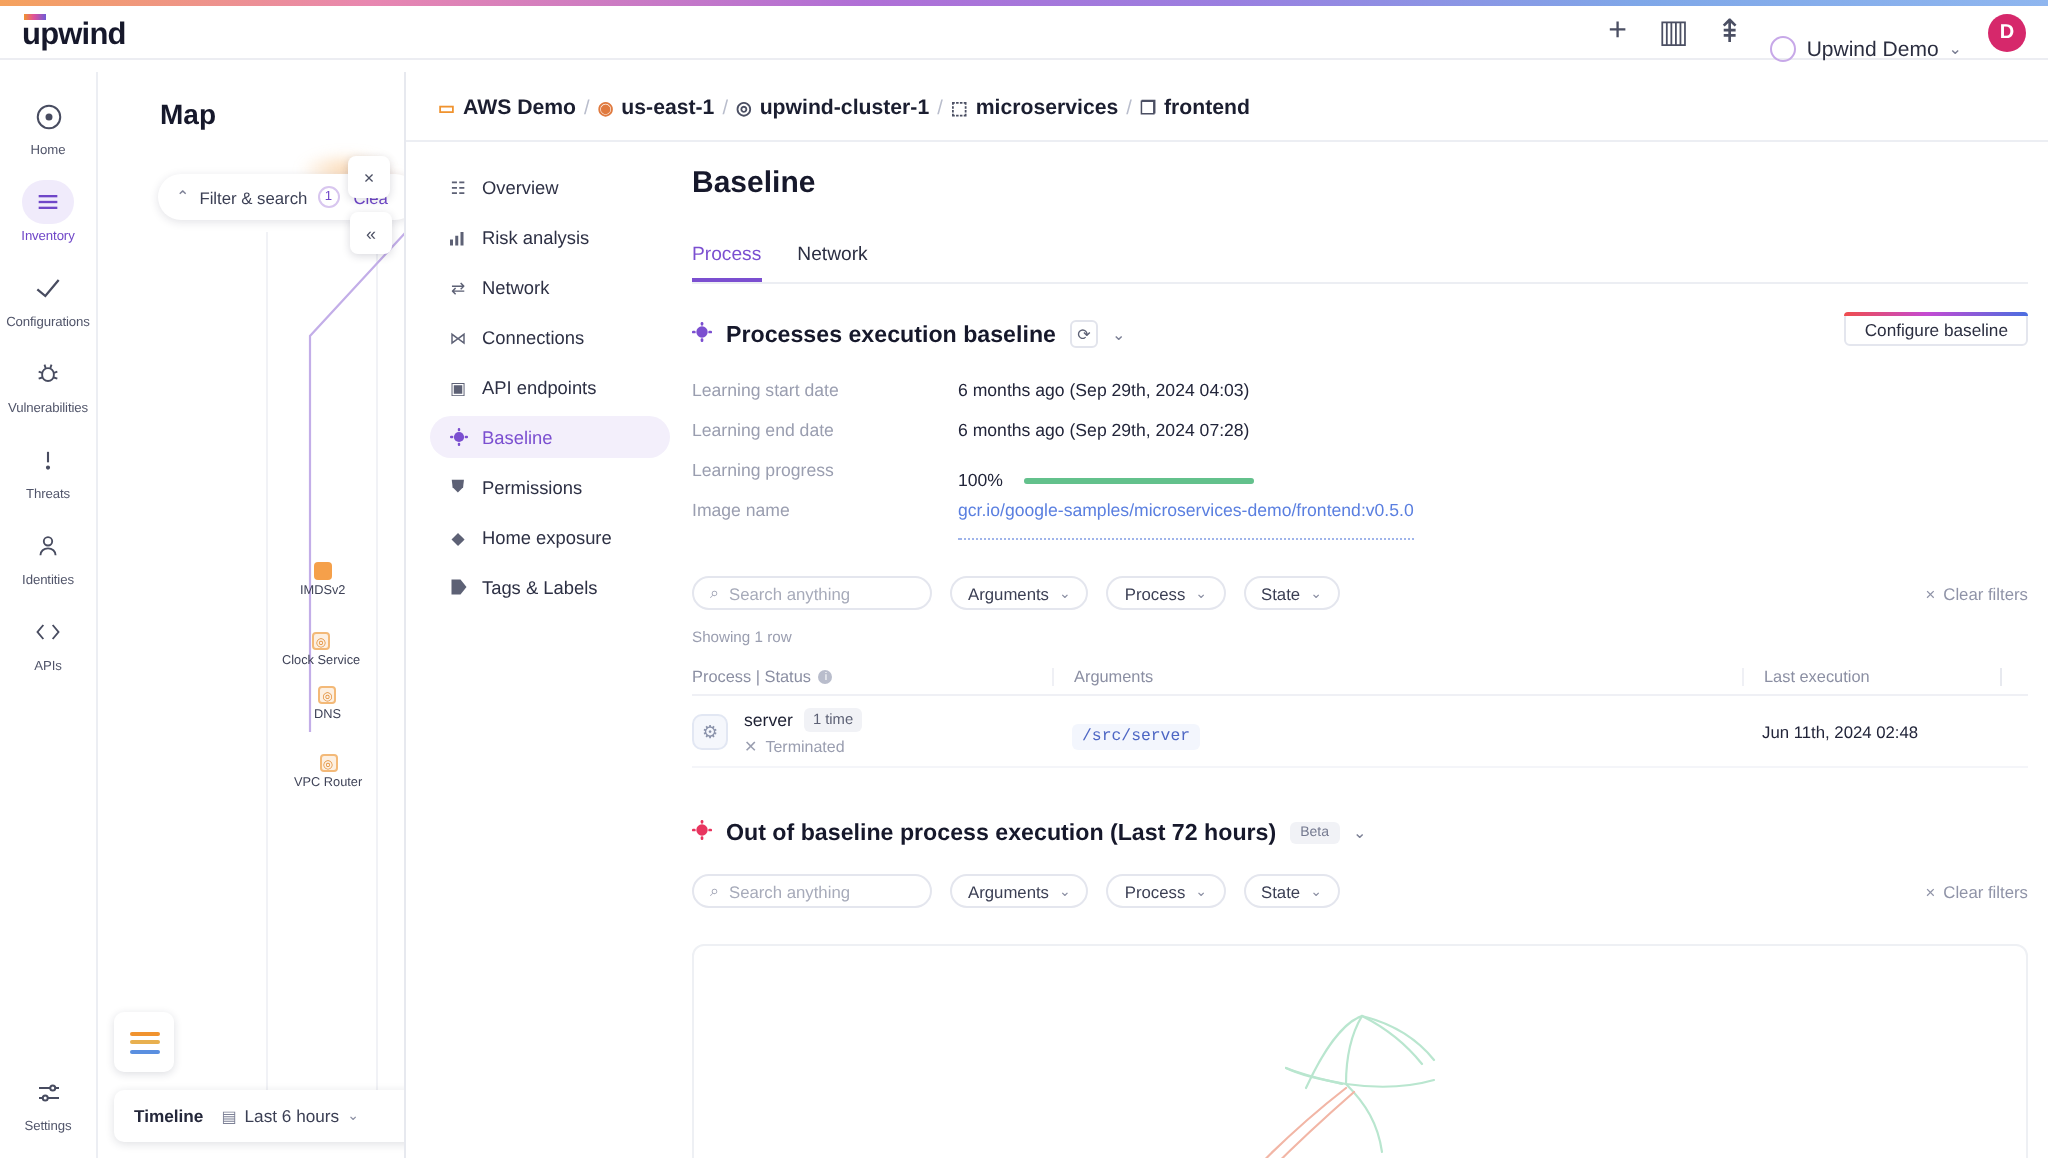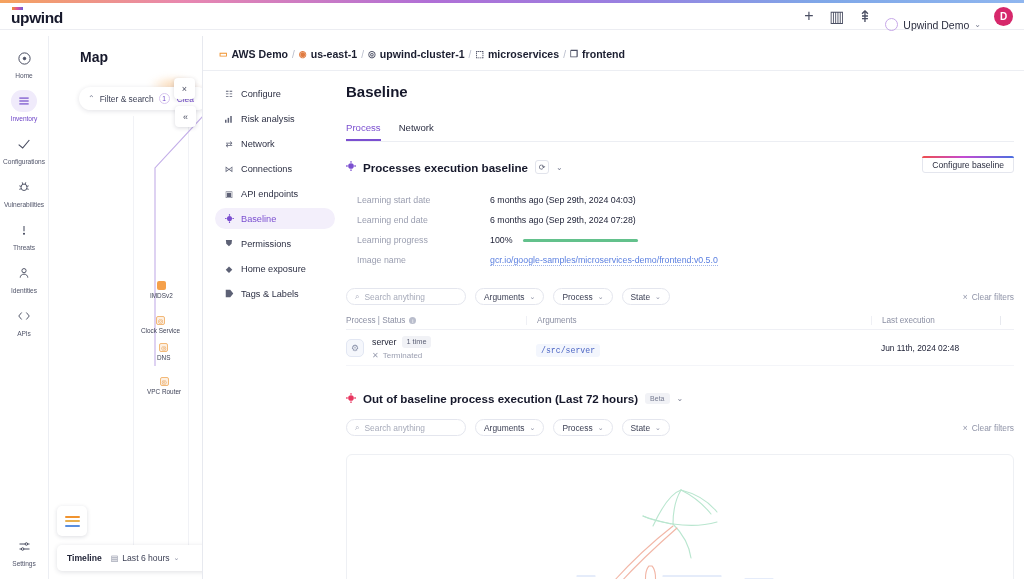--- a/index.html
+++ b/index.html
@@ -154,21 +154,21 @@
     font-size: 8.6px; color:#2b2e40; display:flex; align-items:center; cursor:pointer;
   }
   #configure-btn::before {
     content:""; position:absolute; top:-1px; left:-1px; right:-1px; height: 2px;
     background: linear-gradient(90deg,#ef4d4d 0%, #c44ad2 45%, #4a6ee0 100%);
     border-radius: 2px 2px 0 0;
   }
 
   
   #meta { margin-top: 16px; }
-  .meta-row { display:flex; align-items:center; height: 20px; margin-left: 11px; }
+  .meta-row { display:flex; height: 20px; }
   .meta-key { width: 133px; font-size: 8.8px; color:#9a9eb0; }
   .meta-val { font-size: 8.8px; color:#22253a; }
   .progress-wrap { display:flex; align-items:center; gap: 10px; }
   .progress-track { width: 115px; height: 3px; border-radius:2px; background:#e8eaf0; }
   .progress-fill { height: 3px; border-radius:2px; background:#63c18c; }
   .link-dotted { color:#5a7fe0; text-decoration: none; border-bottom: 1px dotted #9fb4ea; font-size: 8.8px; }
 
   
   .filter-bar { display:flex; align-items:center; gap: 9px; margin-top: 18px; position:relative; }
   .search-box {
@@ -408,21 +408,21 @@
       <span class="crumb-ico" style="color:#4b4f63;">❐</span>
       <span>frontend</span>
     </span>
   </div>
 
   <div id="content-divider"></div>
 
   <div id="subnav">
     <div class="subnav-item">
       <span class="subnav-ico">☷</span>
-      <span class="subnav-label">Configure</span>
+      <span class="subnav-label">Overview</span>
     </div>
     <div class="subnav-item">
       <span class="subnav-ico">
         <svg width="9" height="8" viewBox="0 0 12 10" fill="currentColor">
             <rect x="0" y="6" width="2" height="4"></rect>
             <rect x="3.5" y="3.5" width="2" height="6.5"></rect>
             <rect x="7" y="1" width="2" height="9"></rect>
           </svg>
       </span>
       <span class="subnav-label">Risk analysis</span>
@@ -534,20 +534,21 @@
         <div class="pill">
           <span>State</span>
           <span class="pill-caret">⌄</span>
         </div>
         <div class="clear-filters">
           <span>×</span>
           <span>Clear filters</span>
         </div>
       </div>
 
+      <div class="showing">Showing 1 row</div>
 
       <div class="tbl">
         <div class="tbl-head">
           <div class="th c1">
             <span>Process | Status</span>
             <span class="info-dot">i</span>
           </div>
           <div class="th c2">
             <span>Arguments</span>
           </div>

